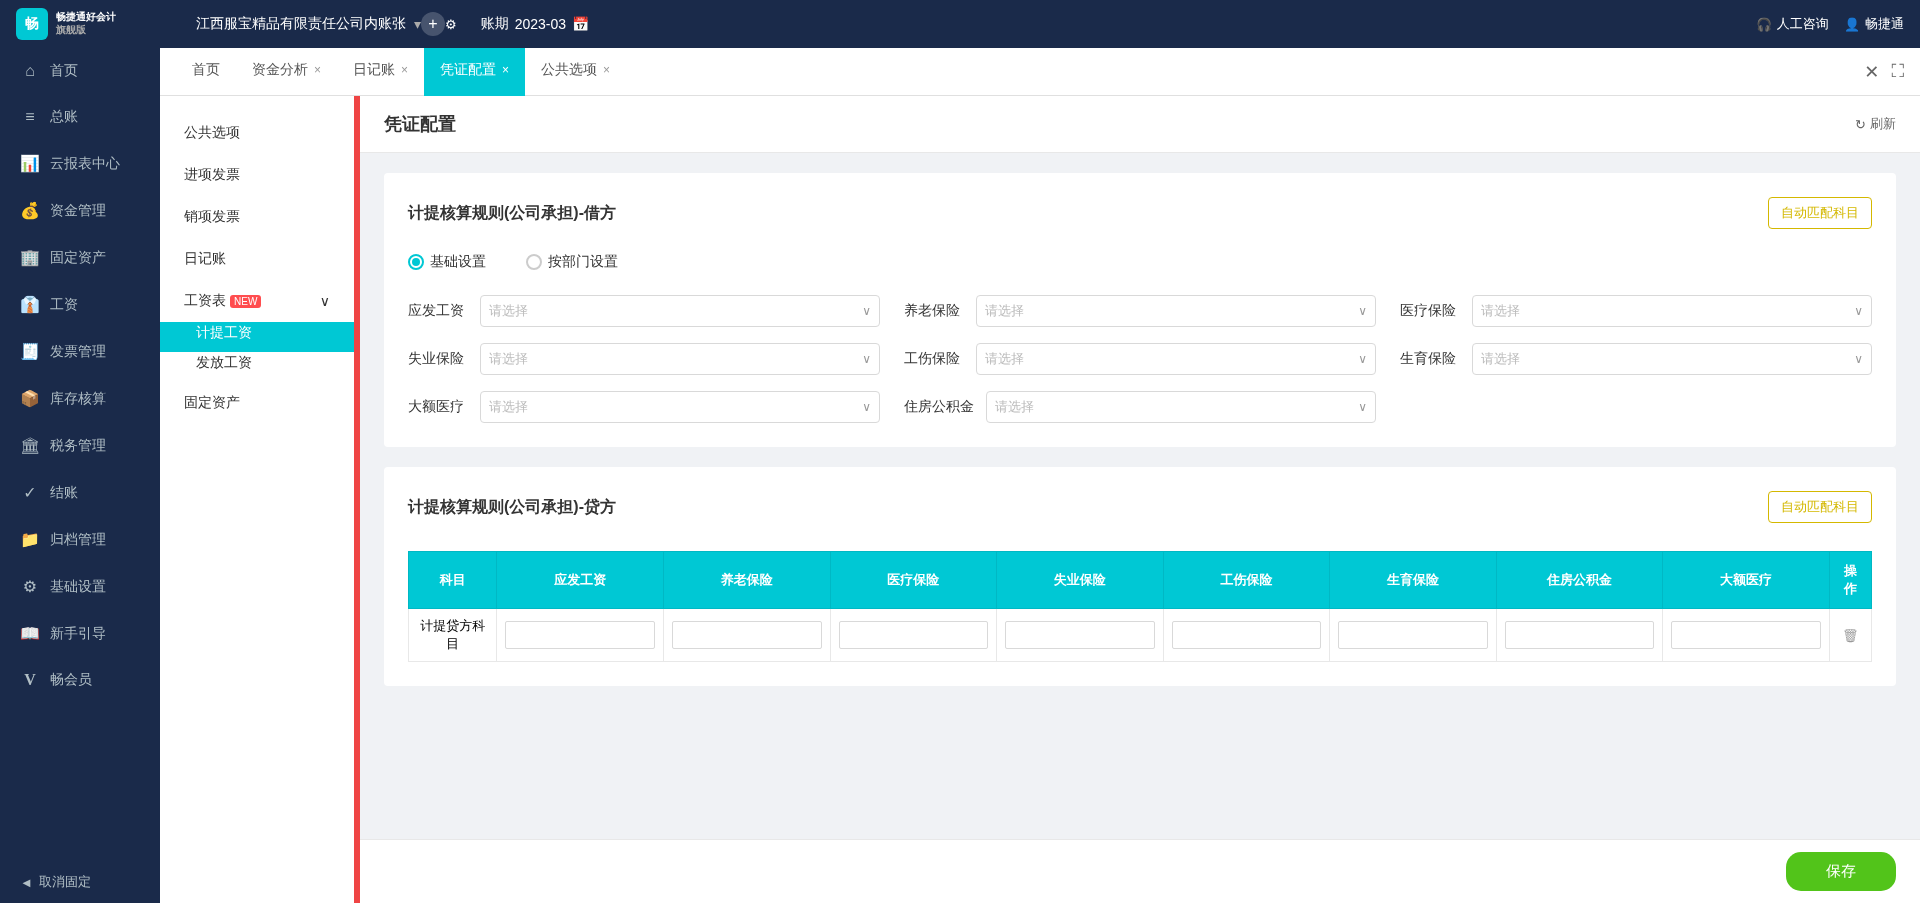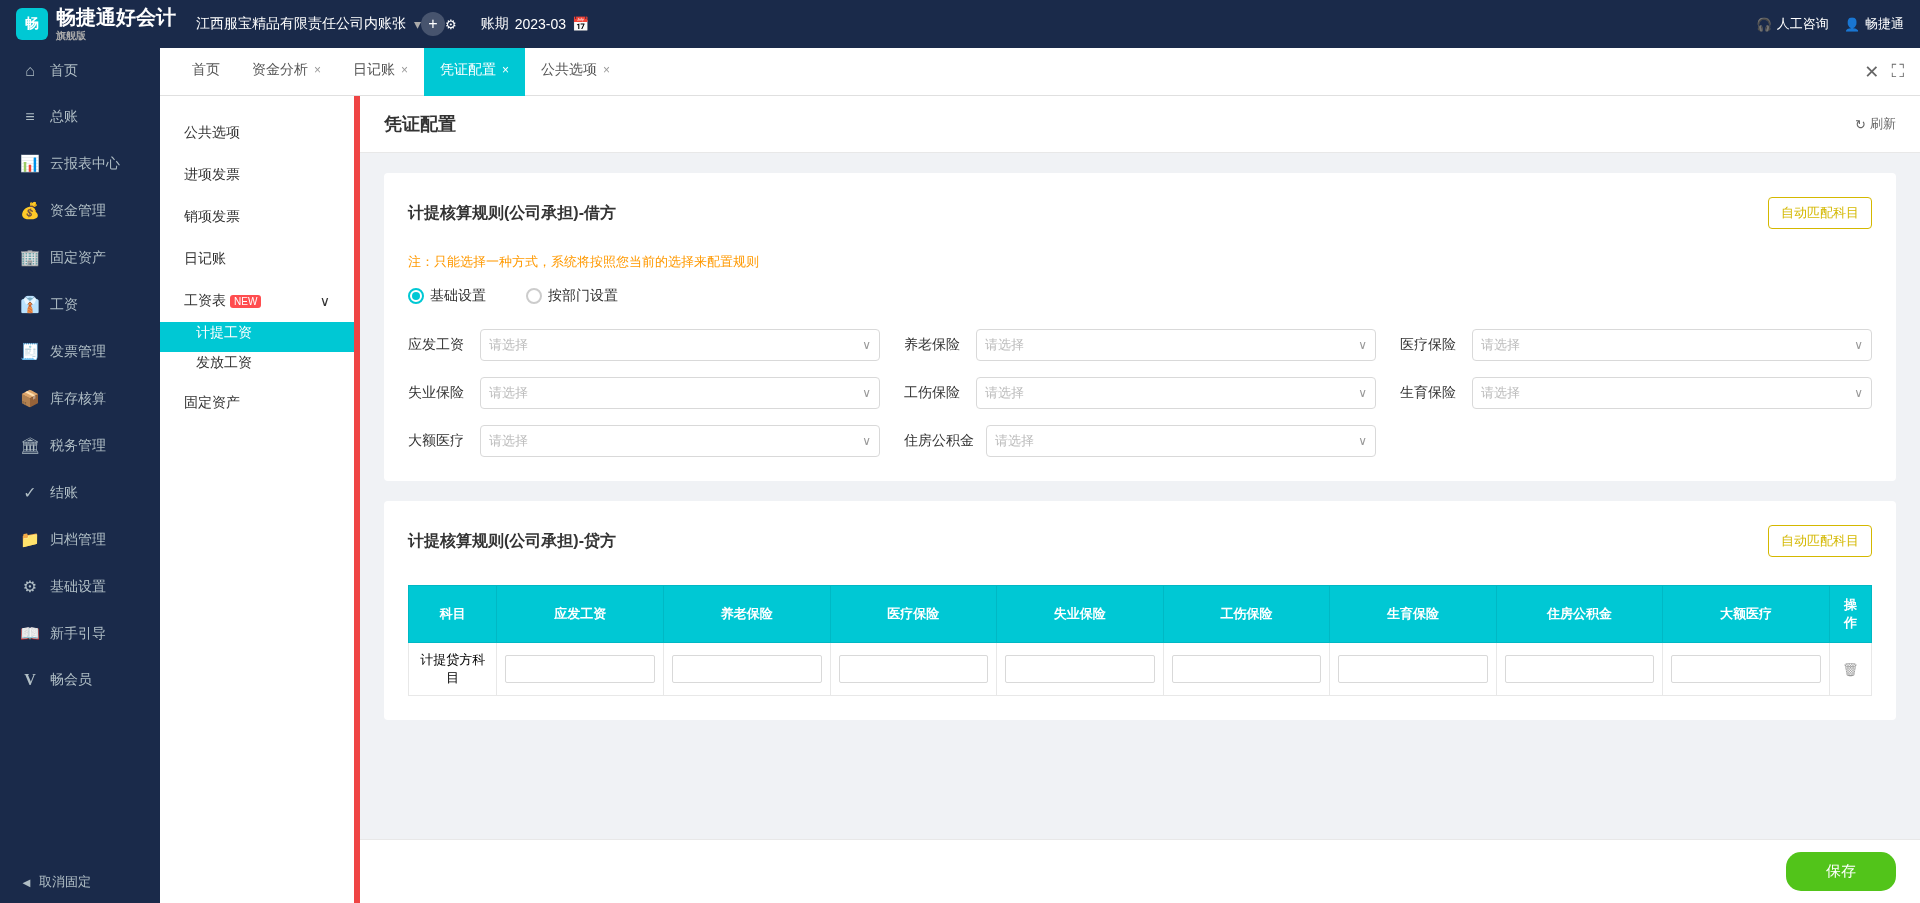--- a/index.html
+++ b/index.html
@@ -28,21 +28,21 @@
       height: 32px;
       background: #00c8d4;
       border-radius: 6px;
       display: flex;
       align-items: center;
       justify-content: center;
       color: white;
       font-size: 14px;
     }
     .logo-text-block { display: flex; flex-direction: column; }
-    .logo-title { font-size: 20px; color: white; line-height: 1.2; }
+    .logo-title { font-size: 10px; color: white; line-height: 1.2; }
     .logo-subtitle { font-size: 10px; color: #aaa; }
     .header-company {
       display: flex;
       align-items: center;
       gap: 8px;
       color: white;
       font-size: 14px;
       margin-left: 20px;
     }
     .header-actions {
@@ -587,21 +587,20 @@
           </button>
         </div>
 
         <div class="scrollable-content">
 
           <div class="section-card">
             <div class="section-header-row">
               <span class="section-title">计提核算规则(公司承担)-借方</span>
               <button class="auto-match-btn">自动匹配科目</button>
             </div>
-            <div class="section-note">注：只能选择一种方式，系统将按照您当前的选择来配置规则</div>
             <div class="radio-group">
               <label class="radio-item">
                 <div class="radio-circle checked"></div>
                 <span>基础设置</span>
               </label>
               <label class="radio-item">
                 <div class="radio-circle unchecked"></div>
                 <span>按部门设置</span>
               </label>
             </div>

